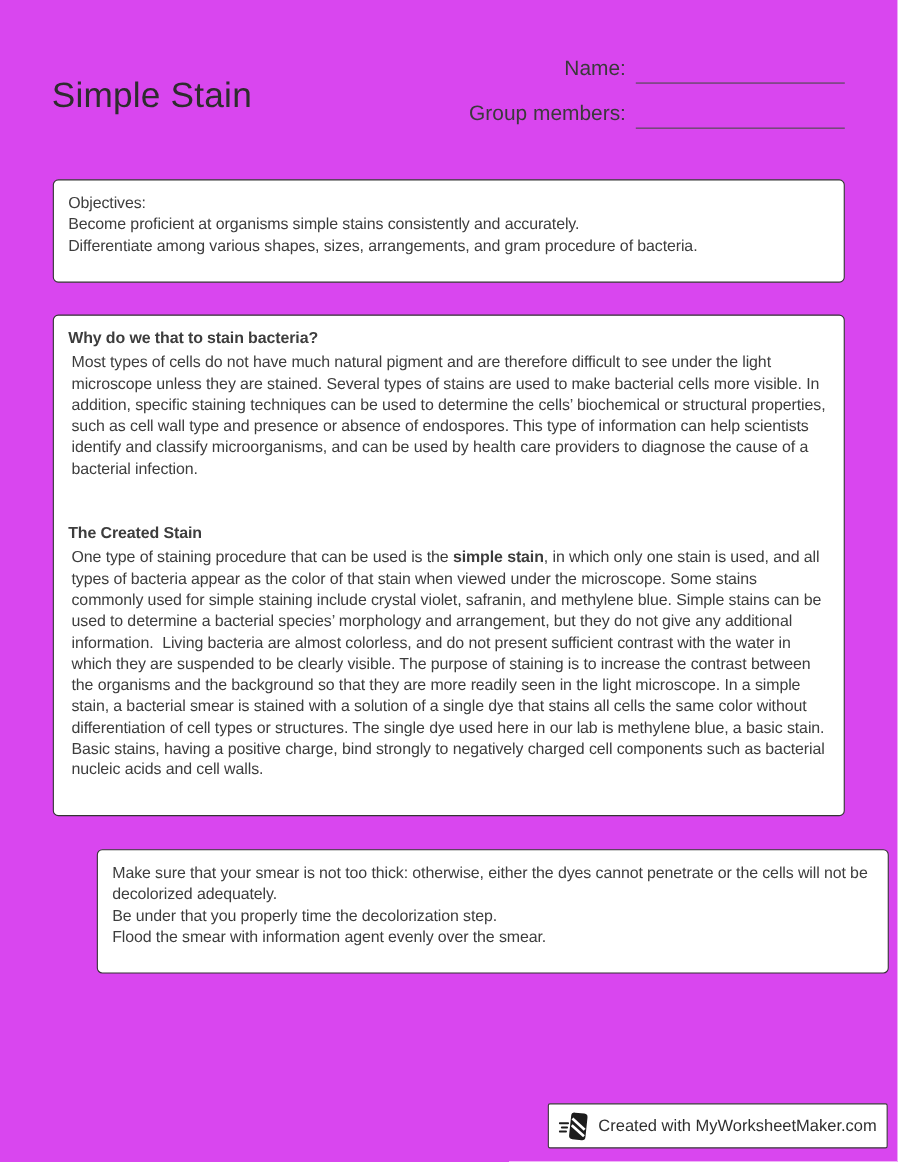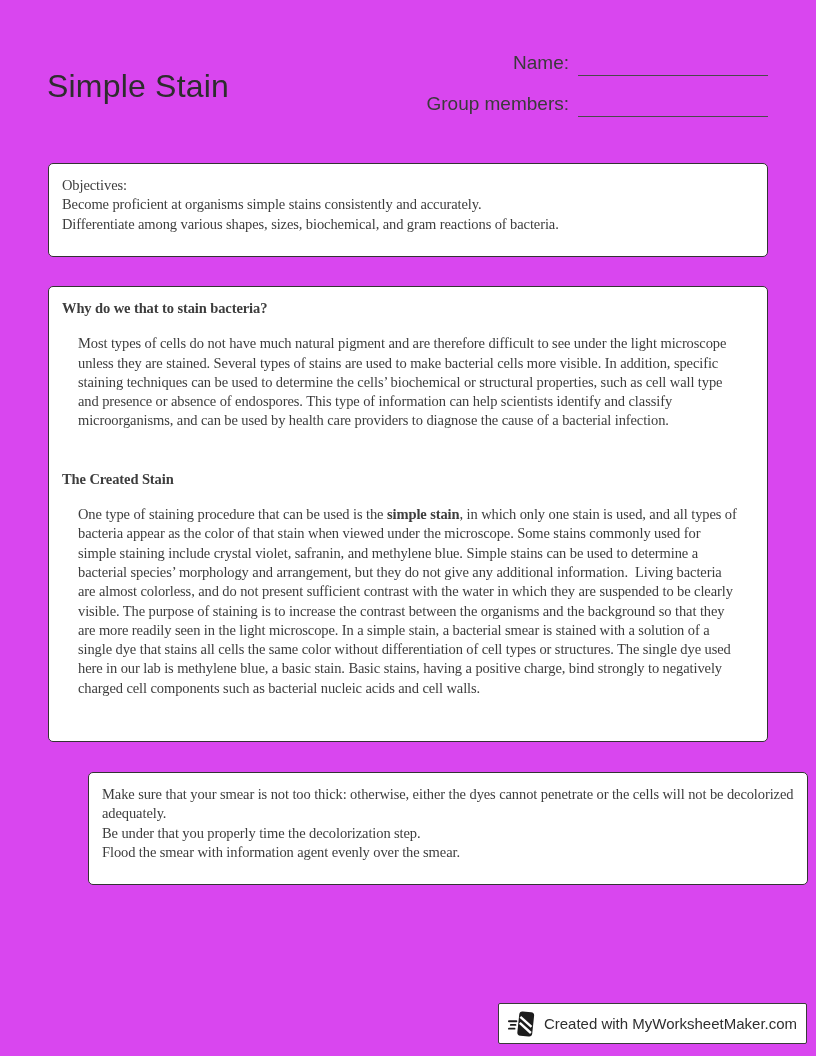--- a/index.html
+++ b/index.html
@@ -50,27 +50,26 @@
     width: 720px;
     box-sizing: border-box;
     border: 1.5px solid #333333;
     border-radius: 5px;
     padding: 12px 13px;
     font-size: 14.5px;
     line-height: 19.3px;
     letter-spacing: -0.1px;
     color: #3d3d3d;
     background: #ffffff;
-    font-family: Liberation Serif, serif;
   }
   .box-objectives { top: 163px; min-height: 94px; }
   .box-info { top: 286px; min-height: 456px; }
   .box-tips { top: 772px; min-height: 113px; margin-left: 40px; }
   .box-heading { font-weight: bold; margin: 0; }
-  .box p { margin: 16px; white-space: pre-wrap; }
+  .box p { margin: 3px; white-space: pre-wrap; }
   .section-gap { margin-top: 39px; }
   .bold-inline { font-weight: bold; }
   .footer-credit {
     position: absolute;
     left: 498px;
     top: 1003px;
     width: 309px;
     height: 41px;
     box-sizing: border-box;
     border: 1.5px solid #3a3a3a;
@@ -101,21 +100,21 @@
     </div>
     <div class="field-row">
       <span class="field-label">Group members:</span>
       <span class="write-line"></span>
     </div>
   </div>
 
   <div class="box box-objectives">
     <div>Objectives:</div>
     <div>Become proficient at organisms simple stains consistently and accurately.</div>
-    <div>Differentiate among various shapes, sizes, biochemical, and gram reactions of bacteria.</div>
+    <div>Differentiate among various shapes, sizes, arrangements, and gram procedure of bacteria.</div>
   </div>
 
   <div class="box box-info">
     <div>
       <h2 class="box-heading" style="font-size:inherit;">Why do we that to stain bacteria?</h2>
       <p>Most types of cells do not have much natural pigment and are therefore difficult to see under the light microscope unless they are stained. Several types of stains are used to make bacterial cells more visible. In addition, specific staining techniques can be used to determine the cells’ biochemical or structural properties, such as cell wall type and presence or absence of endospores. This type of information can help scientists identify and classify microorganisms, and can be used by health care providers to diagnose the cause of a bacterial infection.</p>
     </div>
     <div class="section-gap">
       <h2 class="box-heading" style="font-size:inherit;">The Created Stain</h2>
       <p><span>One type of staining procedure that can be used is the </span><span class="bold-inline">simple stain</span><span>, in which only one stain is used, and all types of bacteria appear as the color of that stain when viewed under the microscope. Some stains commonly used for simple staining include crystal violet, safranin, and methylene blue. Simple stains can be used to determine a bacterial species’ morphology and arrangement, but they do not give any additional information.  Living bacteria are almost colorless, and do not present sufficient contrast with the water in which they are suspended to be clearly visible. The purpose of staining is to increase the contrast between the organisms and the background so that they are more readily seen in the light microscope. In a simple stain, a bacterial smear is stained with a solution of a single dye that stains all cells the same color without differentiation of cell types or structures. The single dye used here in our lab is methylene blue, a basic stain. Basic stains, having a positive charge, bind strongly to negatively charged cell components such as bacterial nucleic acids and cell walls.</span></p>

